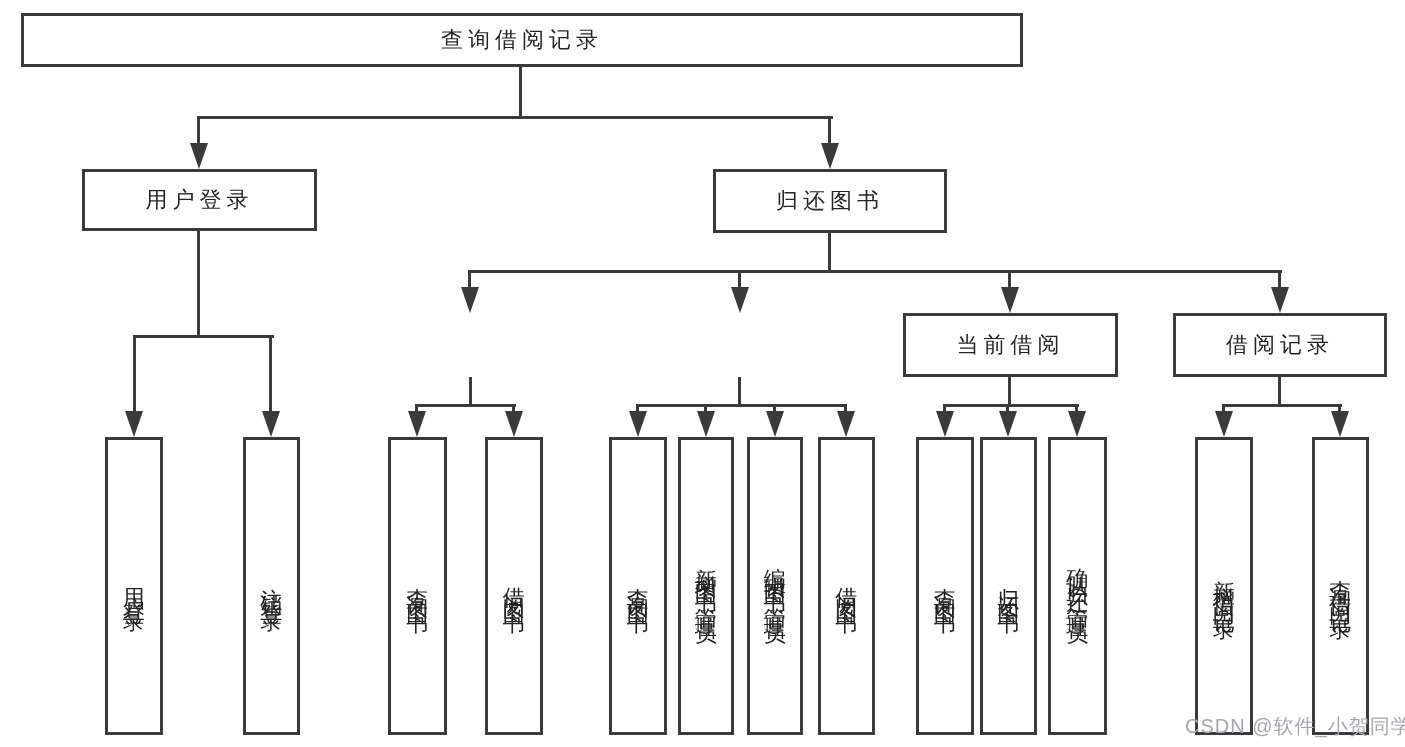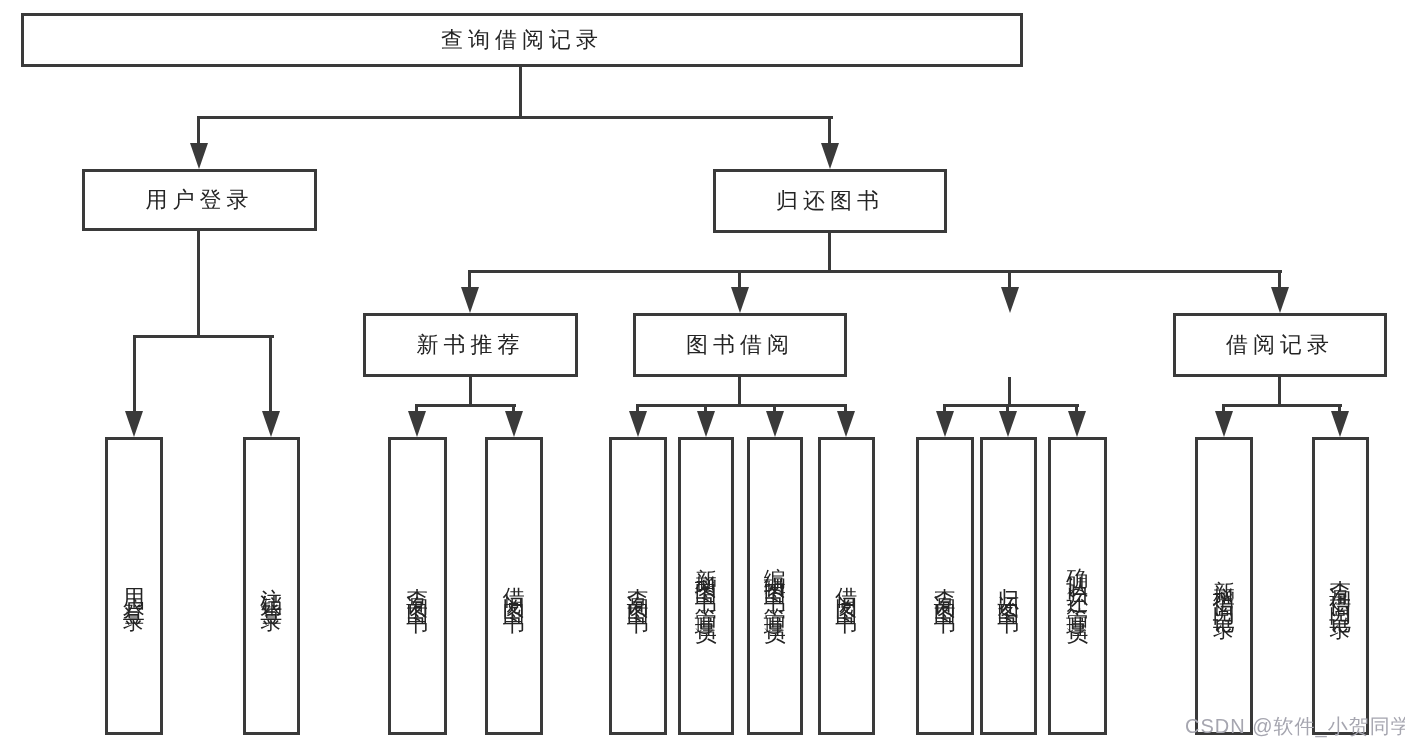--- a/index.html
+++ b/index.html
@@ -99,25 +99,22 @@
   <i class="l" style="left:468px;top:270px;width:814px;height:3px"></i>
   <i class="l" style="left:468px;top:272px;width:3px;height:17px"></i>
   <i class="a" style="left:461px;top:287px"></i>
   <i class="l" style="left:738px;top:272px;width:3px;height:17px"></i>
   <i class="a" style="left:731px;top:287px"></i>
   <i class="l" style="left:1008px;top:272px;width:3px;height:17px"></i>
   <i class="a" style="left:1001px;top:287px"></i>
   <i class="l" style="left:1278px;top:272px;width:3px;height:17px"></i>
   <i class="a" style="left:1271px;top:287px"></i>
 
-  <div class="hbox" style="left:363px;top:313px;width:215px;height:64px">
-    <span>新书推荐</span>
-  </div>
-  <div class="hbox" style="left:633px;top:313px;width:214px;height:64px">
-    <span>图书借阅</span>
+  <div class="hbox" style="left:903px;top:313px;width:215px;height:64px">
+    <span>当前借阅</span>
   </div>
   <div class="hbox" style="left:1173px;top:313px;width:214px;height:64px">
     <span>借阅记录</span>
   </div>
 
   <i class="l" style="left:469px;top:377px;width:3px;height:30px"></i>
   <i class="l" style="left:415px;top:404px;width:101px;height:3px"></i>
   <i class="l" style="left:415px;top:406px;width:3px;height:8px"></i>
   <i class="a" style="left:408px;top:411px"></i>
   <i class="l" style="left:512px;top:406px;width:3px;height:8px"></i>

